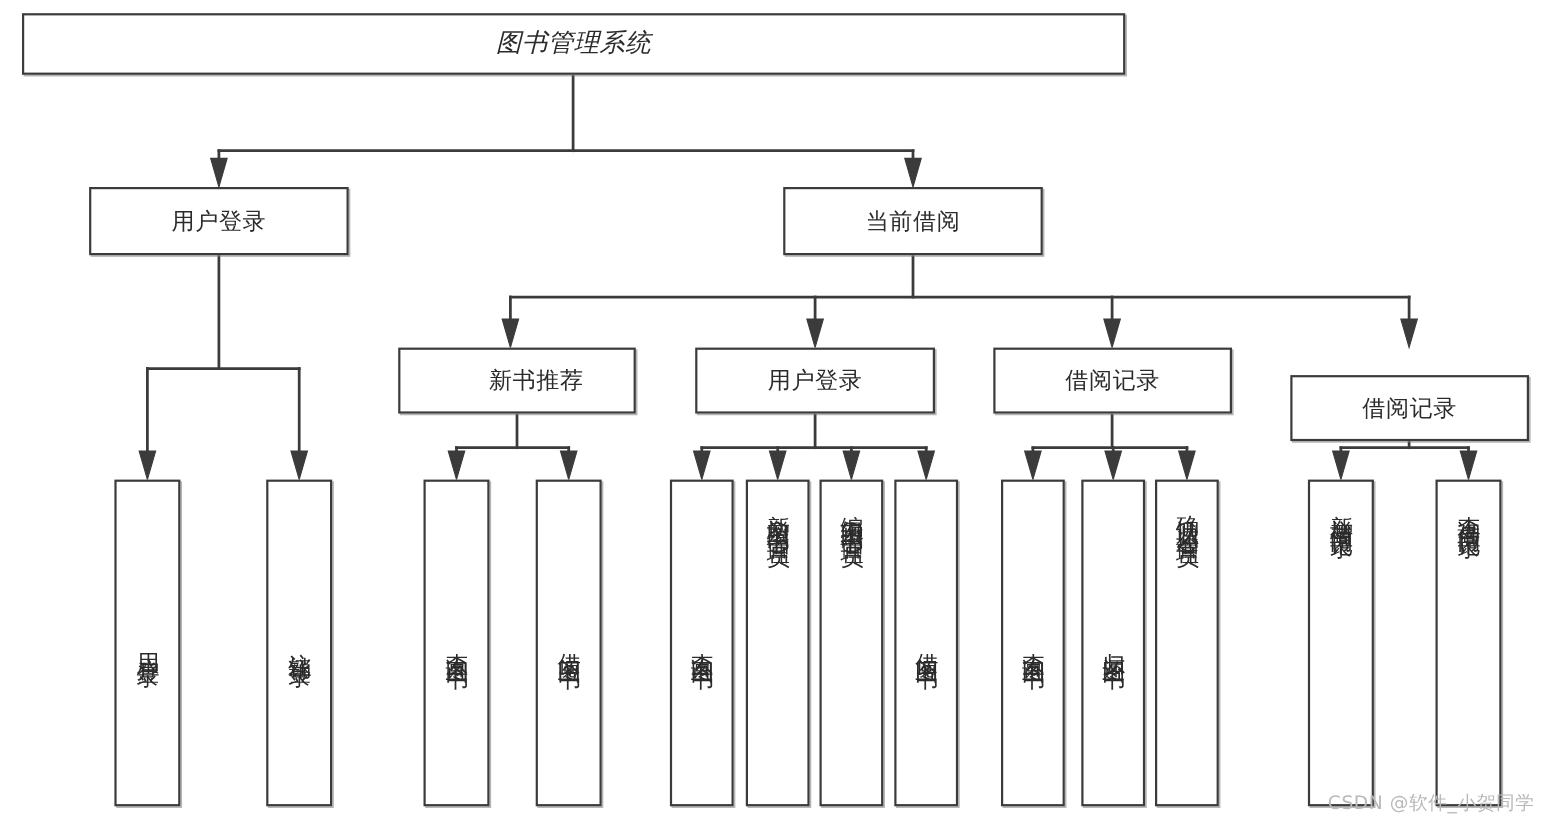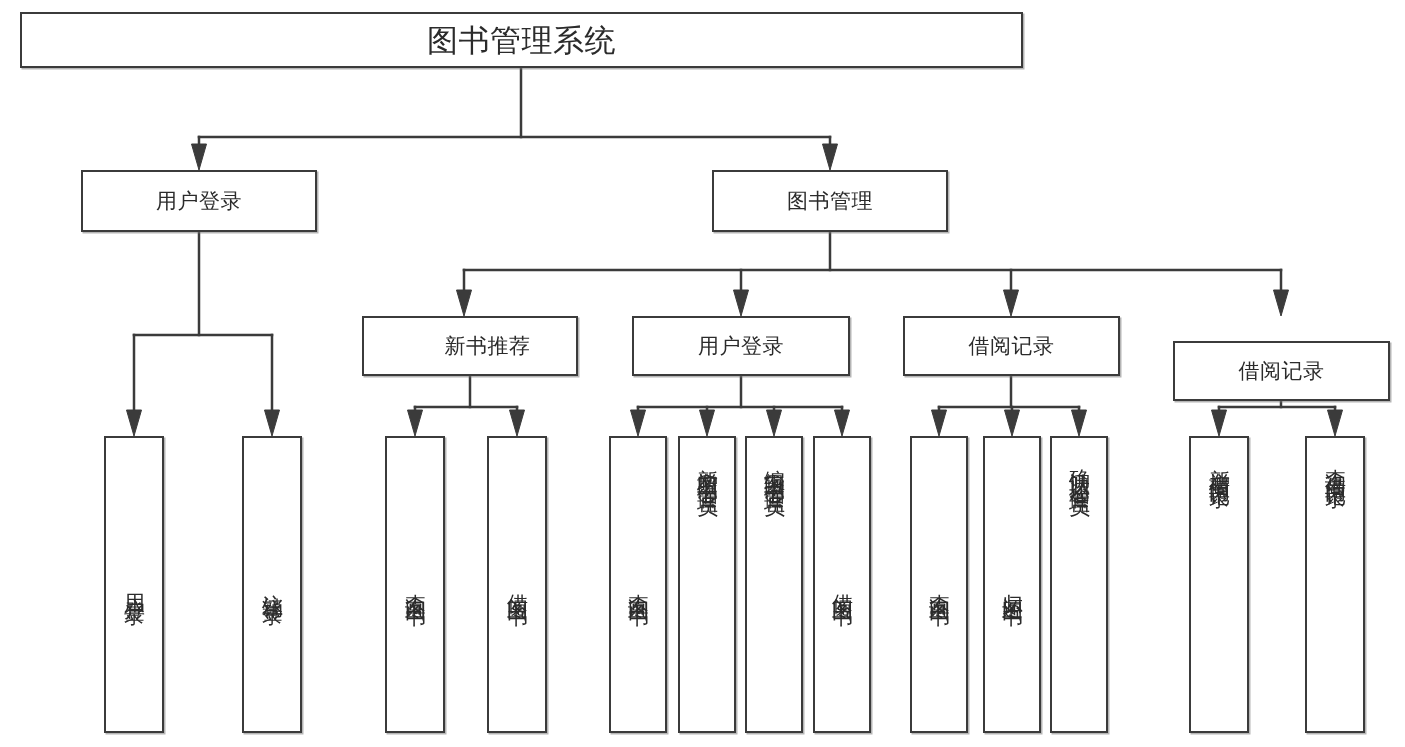--- a/index.html
+++ b/index.html
@@ -34,21 +34,21 @@
   .node-box.vertical{align-items:flex-start;padding-top:14px;}
   .node-box.vertical .node-label{
     writing-mode:vertical-rl;
     text-orientation:upright;
     white-space:nowrap;
     letter-spacing:4px;
     font-size:21px;
     line-height:1;
   }
   .node-box.vertical.centered{align-items:center;padding-top:0;}
-  #root-node .node-label{font-size:31px;}
+  #root-node .node-label{font-size:23px;font-style:italic;}
   #watermark{
     position:absolute;
     right:10px;
     bottom:6px;
     font-size:17px;
     color:#b9b9b9;
     letter-spacing:.5px;
     user-select:none;
     white-space:nowrap;
   }
@@ -117,21 +117,21 @@
 
   <div class="node-box" id="root-node" style="left: 20px; top: 12px; width: 1003px; height: 56px;">
     <span class="node-label">图书管理系统</span>
   </div>
 
   <div id="nodes-layer">
       <div class="node-box" style="left: 81px; top: 170px; width: 236px; height: 62px;">
         <span class="node-label">用户登录</span>
       </div>
       <div class="node-box" style="left: 712px; top: 170px; width: 236px; height: 62px;">
-        <span class="node-label">图书管理</span>
+        <span class="node-label">当前借阅</span>
       </div>
       <div class="node-box" style="left: 362px; top: 316px; width: 216px; height: 60px; padding-left: 35px;">
         <span class="node-label">新书推荐</span>
       </div>
       <div class="node-box" style="left: 632px; top: 316px; width: 218px; height: 60px;">
         <span class="node-label">用户登录</span>
       </div>
       <div class="node-box" style="left: 903px; top: 316px; width: 217px; height: 60px;">
         <span class="node-label">借阅记录</span>
       </div>
@@ -172,13 +172,14 @@
         <span class="node-label">确认归还（管理员）</span>
       </div>
       <div class="node-box vertical" style="left: 1189px; top: 436px; width: 60px; height: 297px;">
         <span class="node-label">新增借阅记录</span>
       </div>
       <div class="node-box vertical" style="left: 1305px; top: 436px; width: 60px; height: 297px;">
         <span class="node-label">查询借阅记录</span>
       </div>
     </div>
 
+  <div id="watermark">CSDN @软件_小贺同学</div>
 </div>
 
 </body></html>

